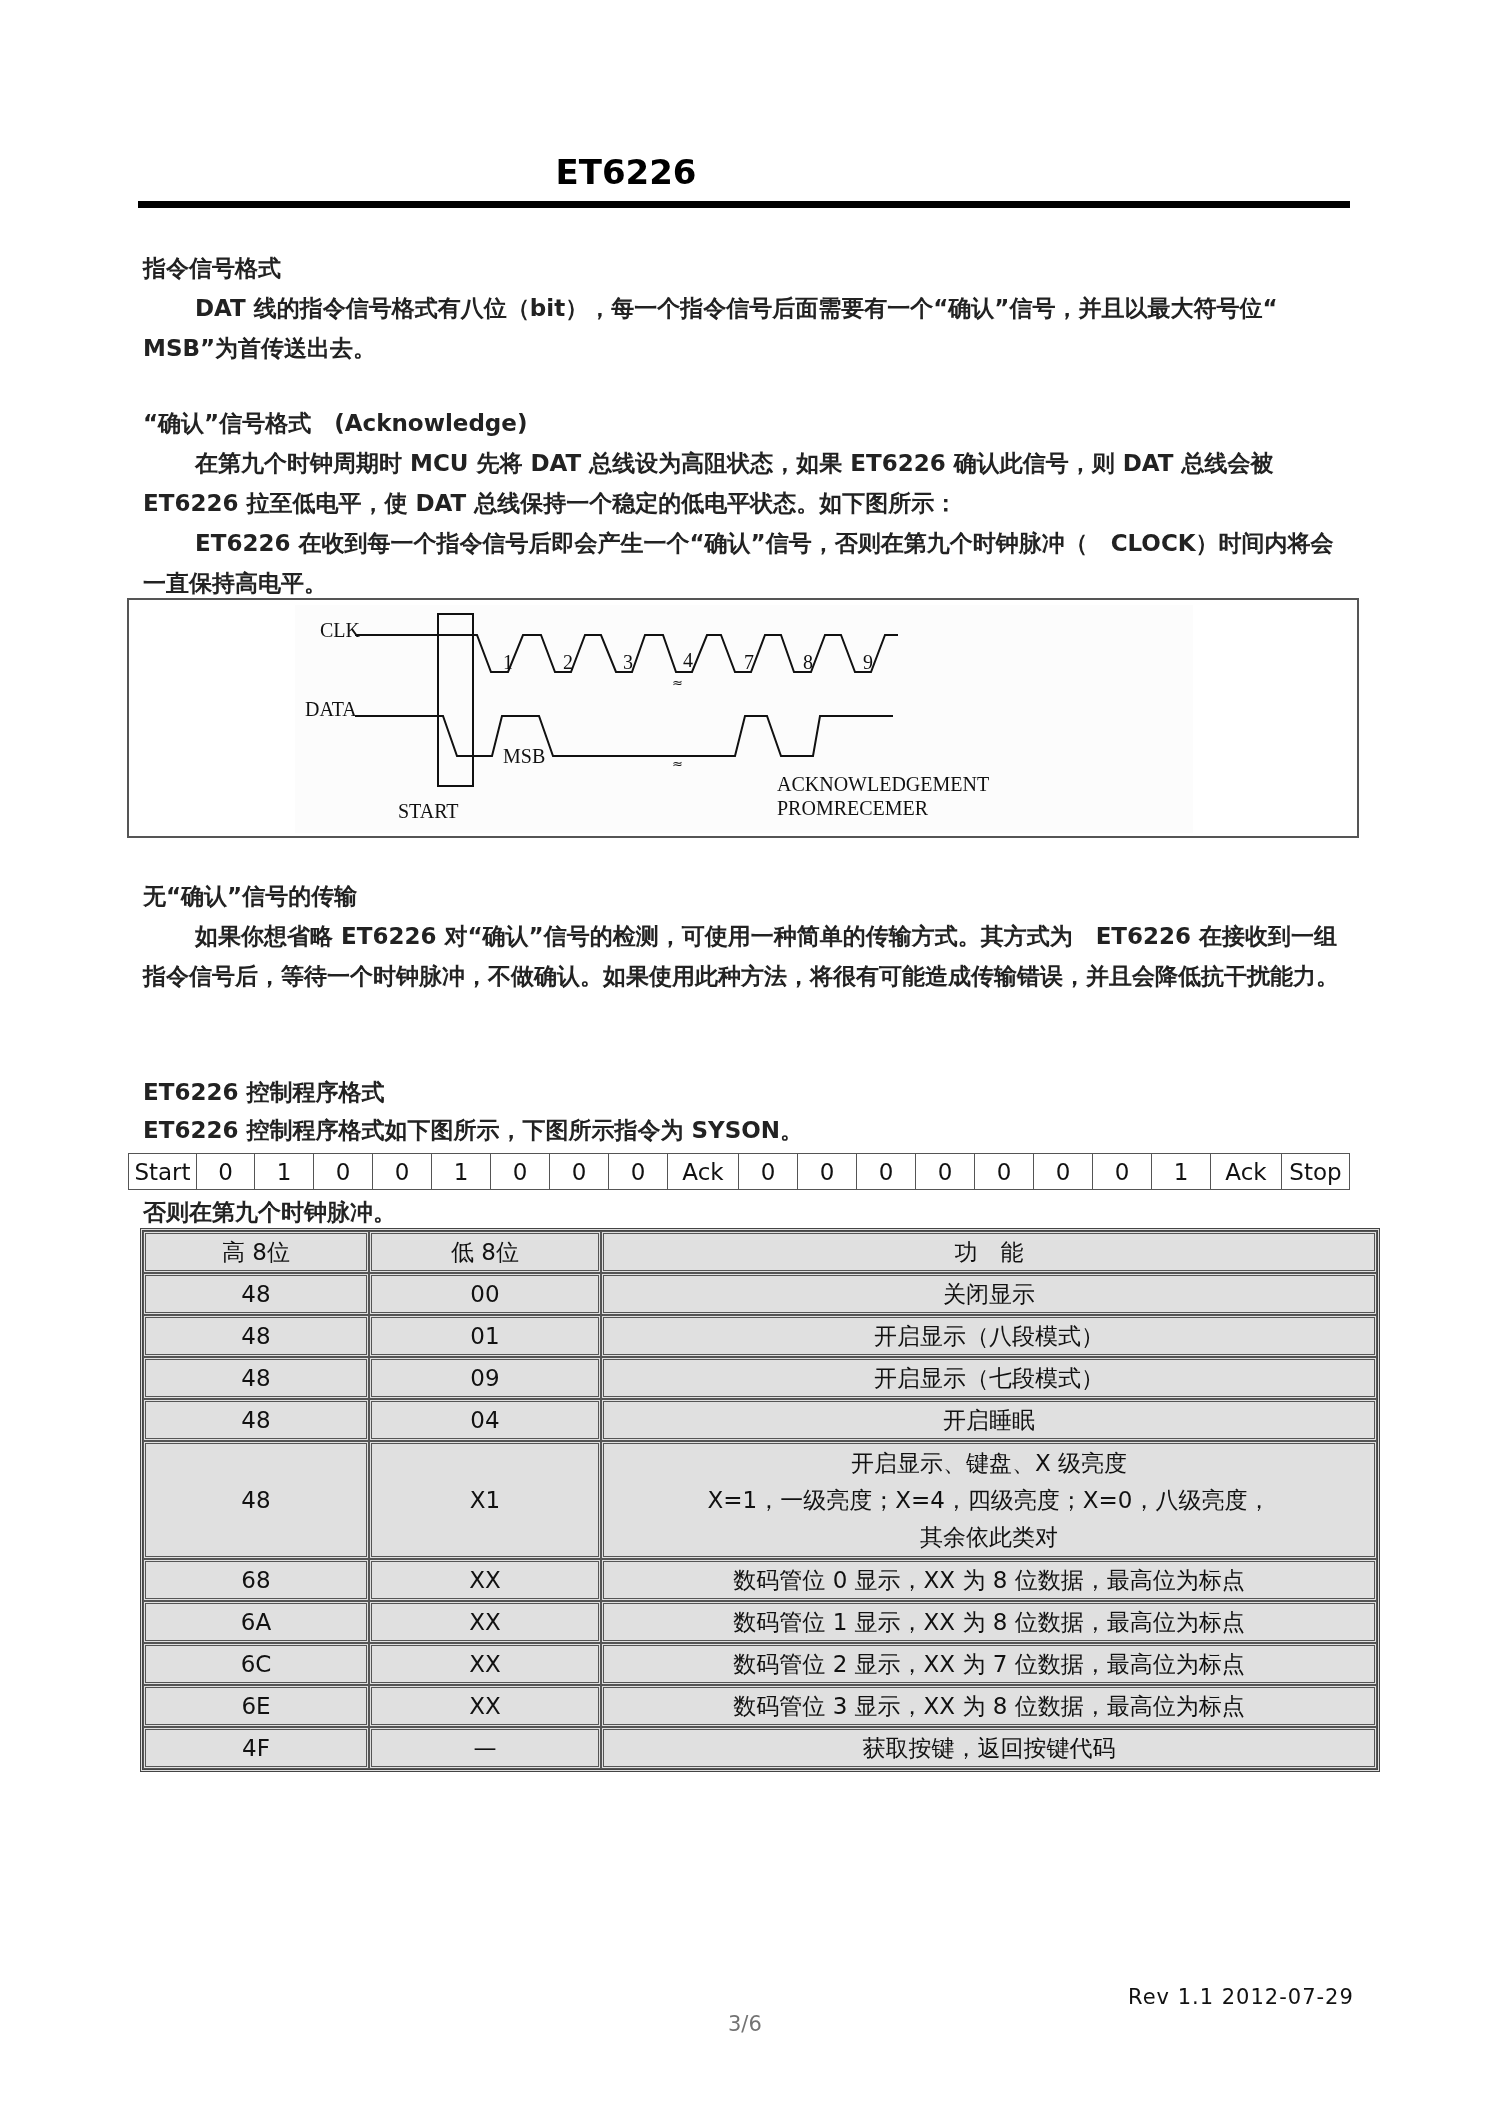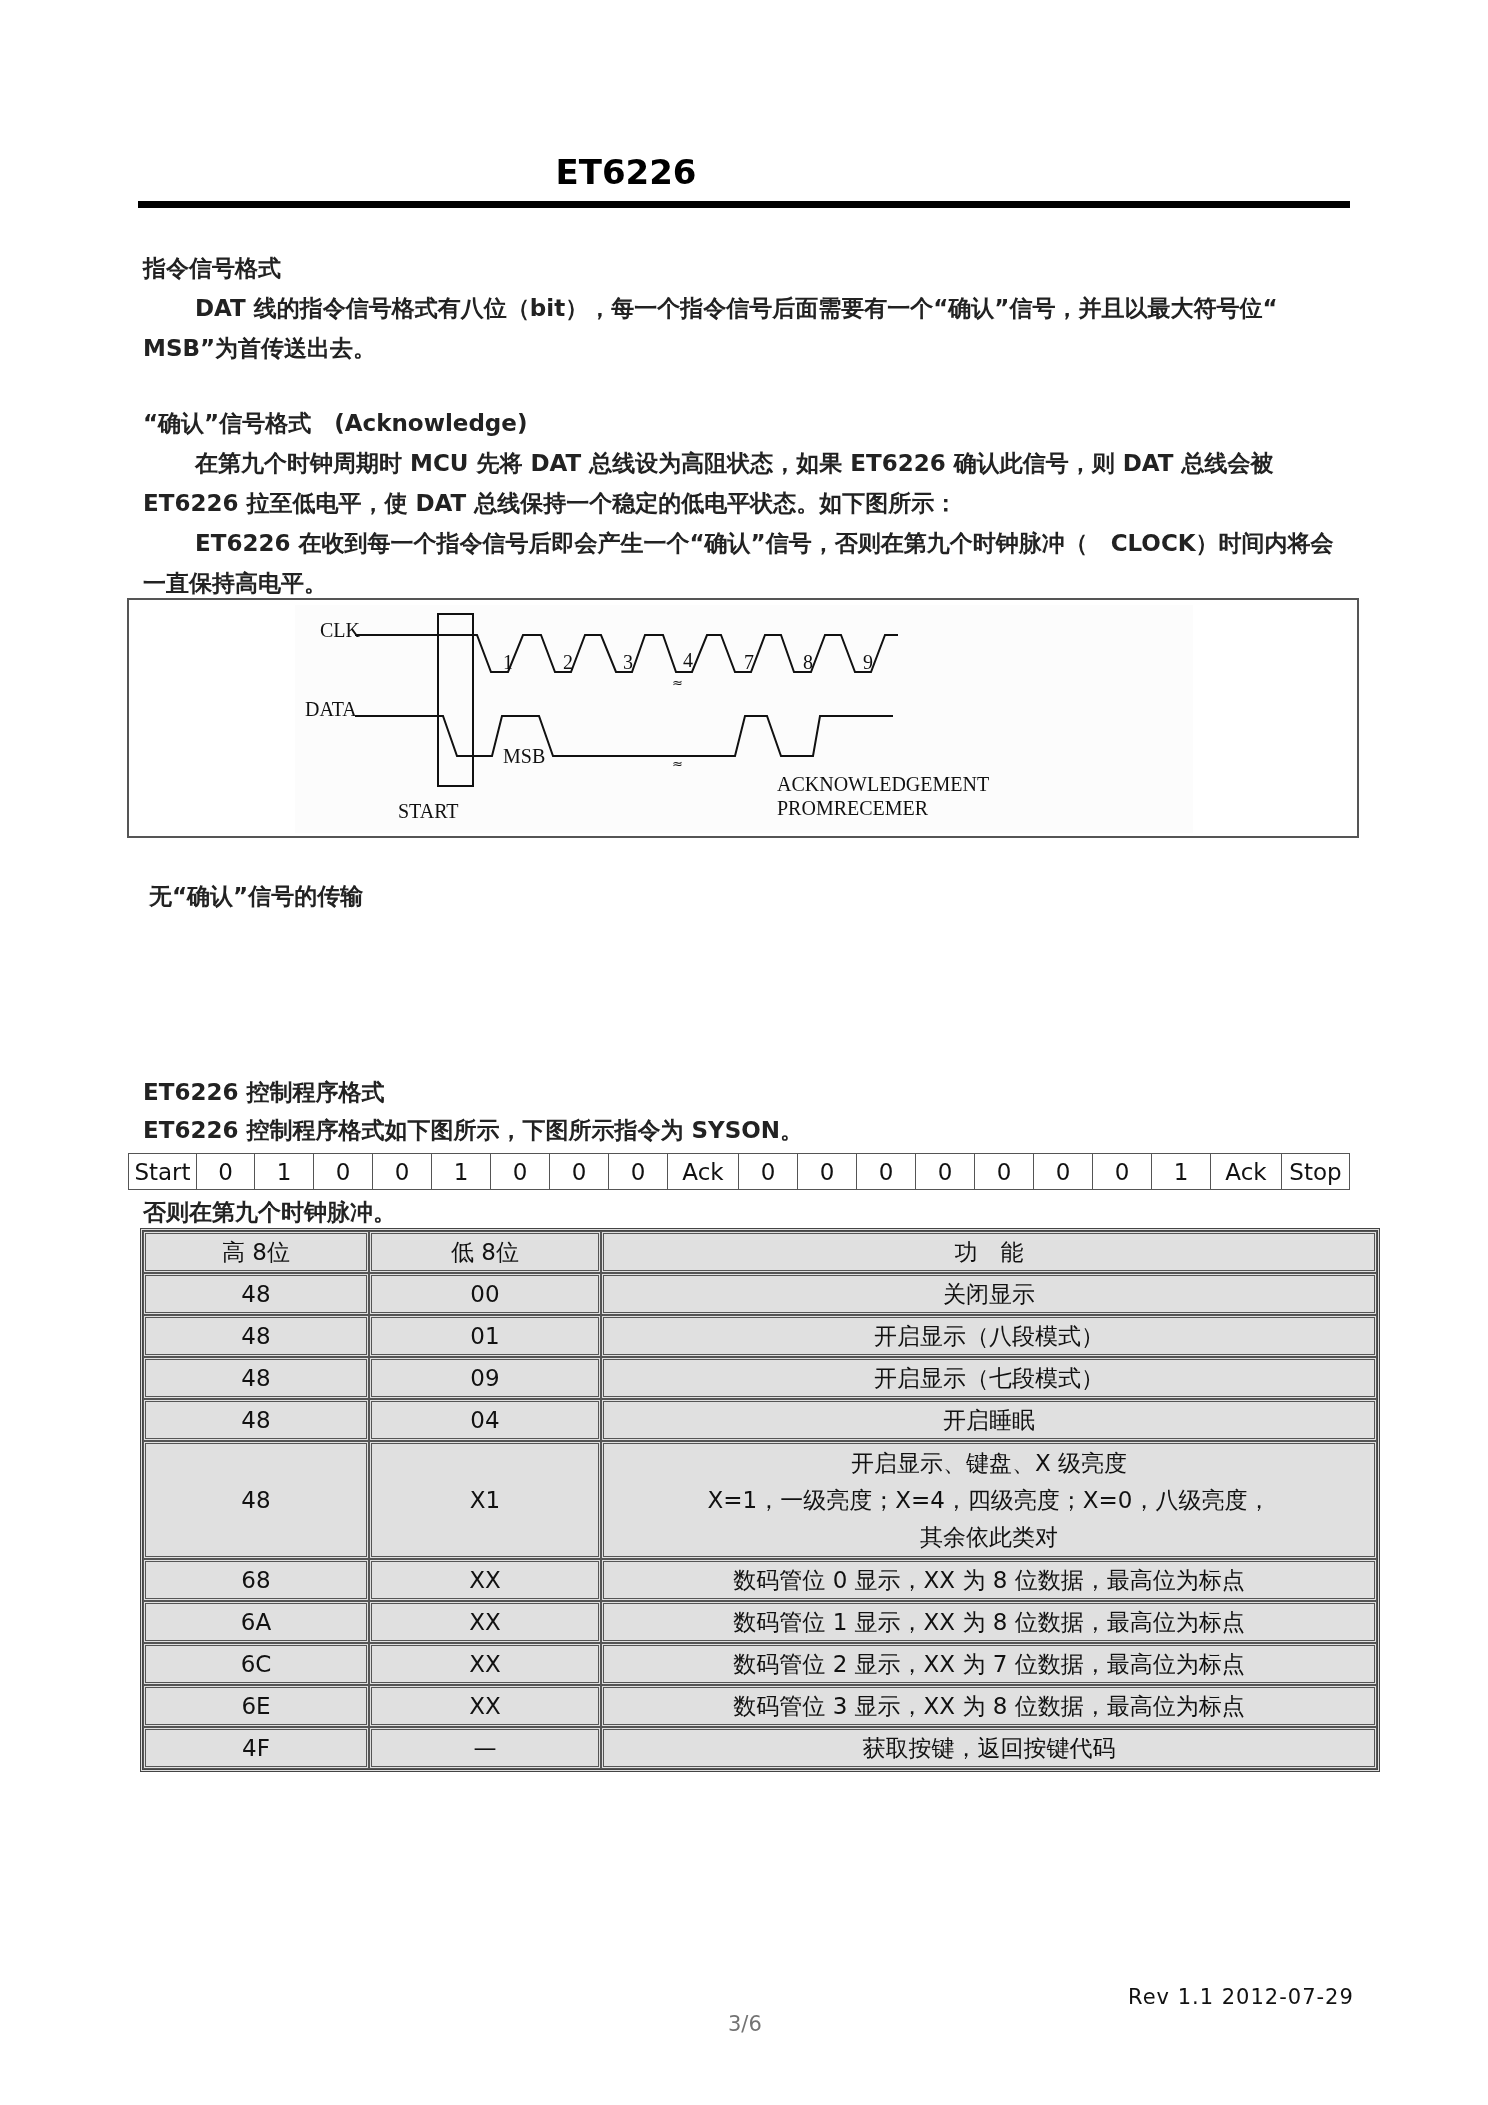--- a/index.html
+++ b/index.html
@@ -75,22 +75,23 @@
     <polyline fill="none" stroke="#111" stroke-width="2" points="60,111 148,111 162,151 197,151 207,111 244,111 258,151 380,151 440,151 450,111 472,111 486,151 518,151 525,111 598,111"></polyline>
     <text x="377" y="163" font-size="13" fill="#111">≈</text>
     <text class="sig-label" x="208" y="158" font-size="17">MSB</text>
 
     <text class="sig-label" x="103" y="213">START</text>
     <text class="sig-label" x="482" y="186">ACKNOWLEDGEMENT</text>
     <text class="sig-label" x="482" y="210">PROMRECEMER</text>
   </svg>
 </div>
 
-<div class="abs para" style="top:876px;margin-left:6px;">
+<div class="abs para" style="top:876px;">
   <p class="head">无“确认”信号的传输</p>
+  <p class="indent">如果你想省略 ET6226 对“确认”信号的检测，可使用一种简单的传输方式。其方式为　ET6226 在接收到一组指令信号后，等待一个时钟脉冲，不做确认。如果使用此种方法，将很有可能造成传输错误，并且会降低抗干扰能力。</p>
 </div>
 
 <div class="abs para" style="top:1073px; line-height:38px;">
   <p class="head">ET6226 控制程序格式</p>
   <p>ET6226 控制程序格式如下图所示，下图所示指令为 SYSON。</p>
 </div>
 
 <table class="abs bits">
   <tbody>
       <tr>

